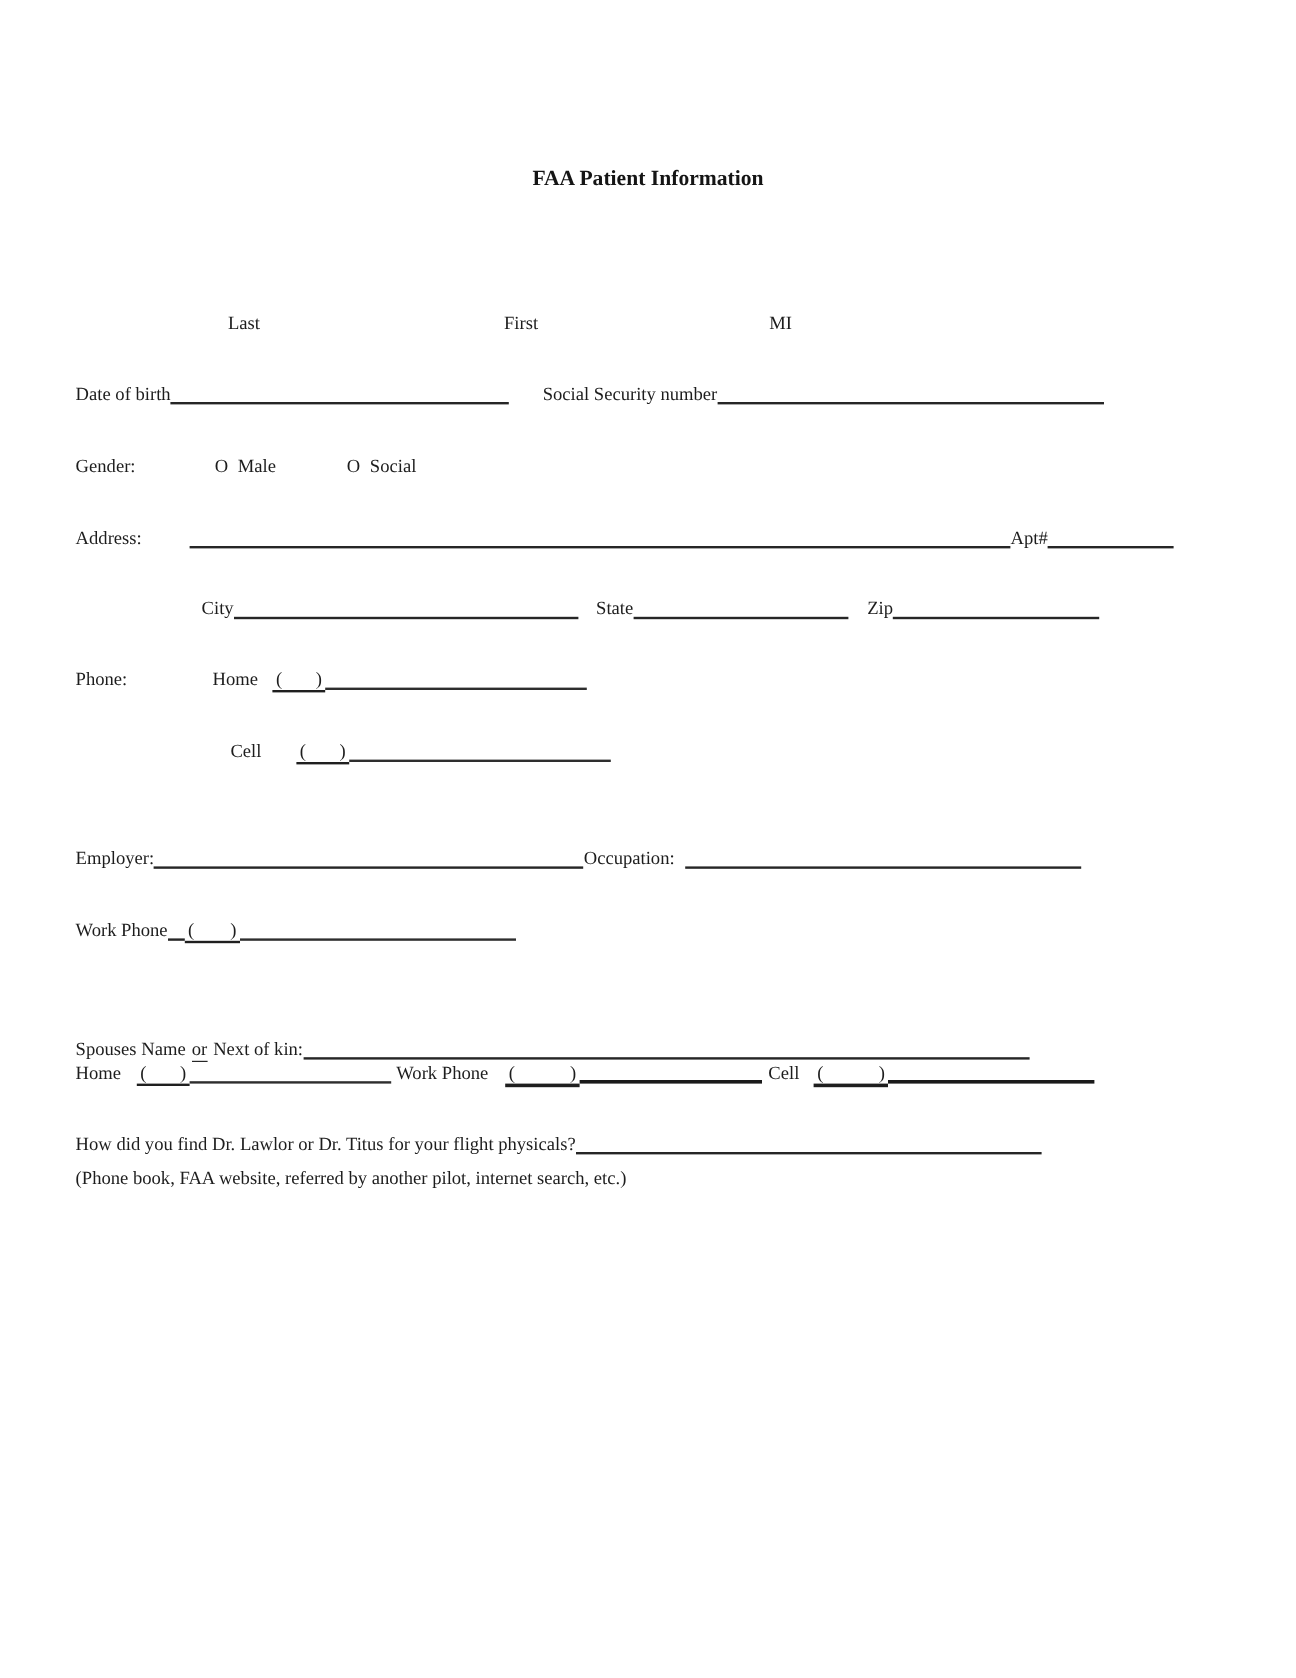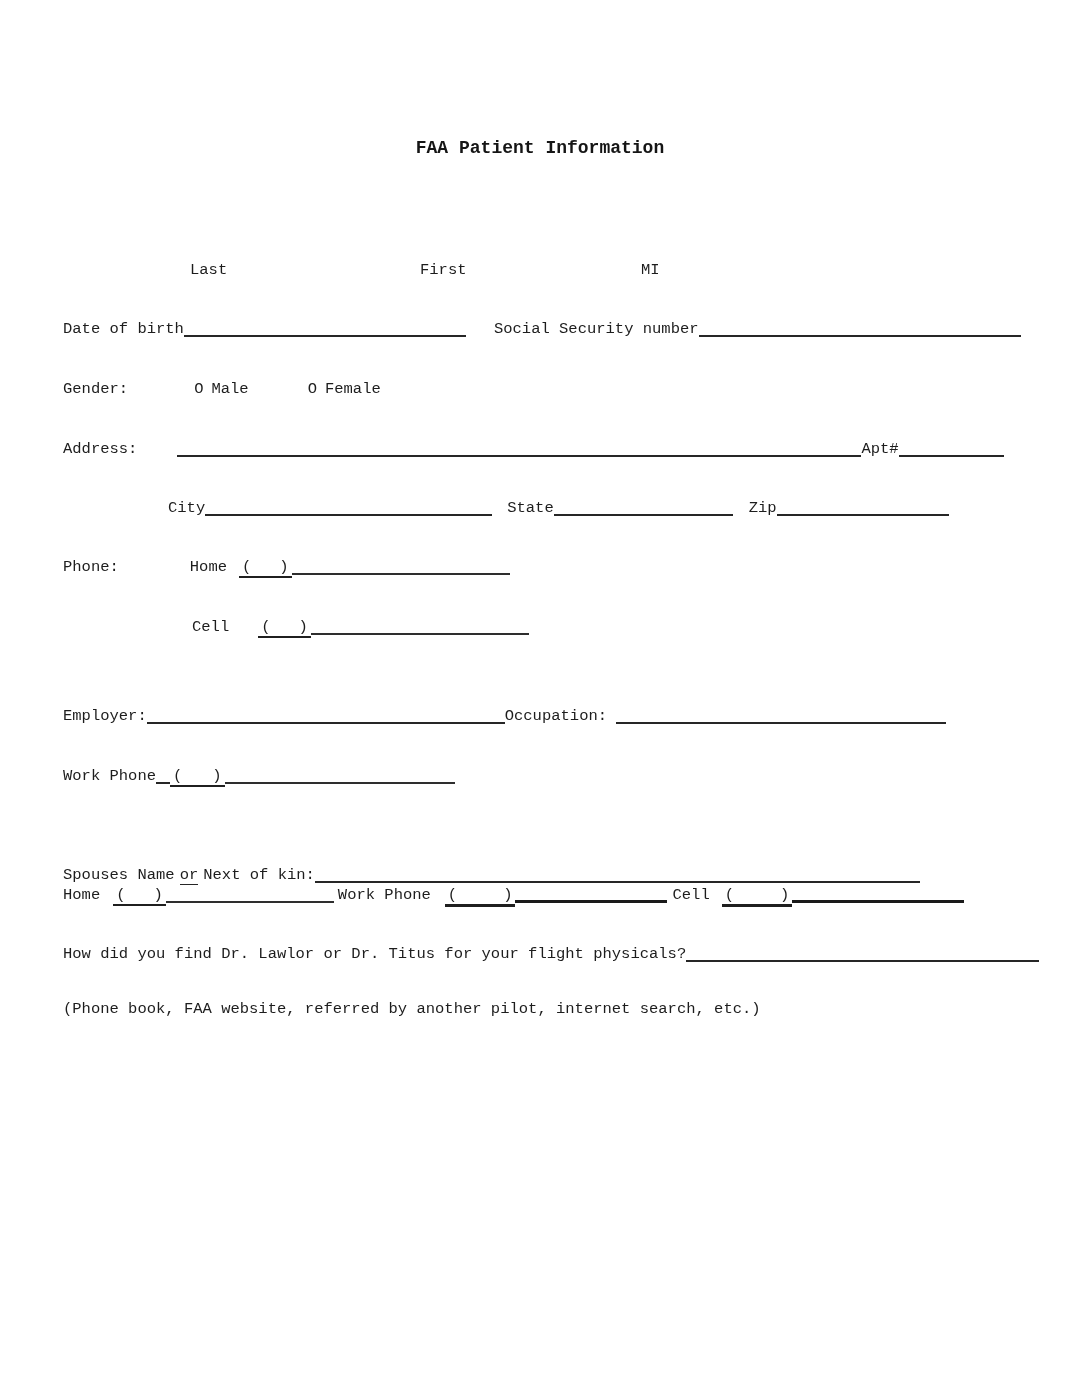--- a/index.html
+++ b/index.html
@@ -1,21 +1,21 @@
 <!DOCTYPE html>
 <html><head>
 <meta charset="utf-8">
 <style>
   html,body{margin:0;padding:0;}
   body{background:#ffffff;}
   .page{
     position:relative;
     width:1039px;height:1398px;
     background:#ffffff;
-    font-family:Liberation Mono, monospace;
+    font-family:Liberation Serif, serif;
     font-size:15.5px;
     color:#1d1d1d;
     overflow:hidden;
   }
   .title{
     position:absolute;
     left:0;width:1080px;
     text-align:center;
     font-weight:bold;
     font-size:18px;
@@ -53,21 +53,21 @@
     <span class="abs" style="top:261px;left:190px;">Last</span>
     <span class="abs" style="top:261px;left:420px;">First</span>
     <span class="abs" style="top:261px;left:641px;">MI</span>
   </div>
 
   <div class="row" style="top:320px;left:63px;">
     <span>Date of birth</span><span class="line" style="width:282px;"></span><span class="ml" style="margin-left:28px;">Social Security number</span><span class="line" style="width:322px;"></span>
   </div>
 
   <div class="row" style="top:380px;left:63px;">
-    <span>Gender:</span><span class="ml" style="margin-left:66px;">O</span><span class="ml" style="margin-left:8px;">Male</span><span class="ml" style="margin-left:59px;">O</span><span class="ml" style="margin-left:8px;">Female</span>
+    <span>Gender:</span><span class="ml" style="margin-left:66px;">O</span><span class="ml" style="margin-left:8px;">Male</span><span class="ml" style="margin-left:59px;">O</span><span class="ml" style="margin-left:8px;">Social</span>
   </div>
 
   <div class="row" style="top:440px;left:63px;">
     <span>Address:</span><span class="line" style="width:684px;margin-left:40px;"></span><span>Apt#</span><span class="line" style="width:105px;"></span>
   </div>
 
   <div class="row" style="top:499px;left:168px;">
     <span>City</span><span class="line" style="width:287px;"></span><span class="ml" style="margin-left:15px;text-align:right;">State</span><span class="line" style="width:179px;"></span><span class="ml" style="margin-left:16px;">Zip</span><span class="line" style="width:172px;"></span>
   </div>
 
@@ -92,17 +92,17 @@
   </div>
 
   <div class="row" style="top:886px;left:63px;">
     <span>Home</span><span class="paren" style="margin-left:13px;">(<span class="sp" style="width:28px;"></span>)</span><span class="line thin" style="width:168px;"></span><span class="ml" style="margin-left:4px;">Work Phone</span><span class="paren thick" style="margin-left:14px;">(<span class="sp" style="width:46px;"></span>)</span><span class="line thick" style="width:152px;"></span><span class="ml" style="margin-left:5px;">Cell</span><span class="paren thick" style="margin-left:12px;">(<span class="sp" style="width:46px;"></span>)</span><span class="line thick" style="width:172px;"></span>
   </div>
 
   <div class="row" style="top:945px;left:63px;">
     <span>How did you find Dr. Lawlor or Dr. Titus for your flight physicals?</span><span class="line" style="width:388px;"></span>
   </div>
 
-  <div class="row" style="top:974px;left:63px;margin-top:26px;">
+  <div class="row" style="top:974px;left:63px;">
     <span>(Phone book, FAA website, referred by another pilot, internet search, etc.)</span>
   </div>
 
 </div>
 
 </body></html>

